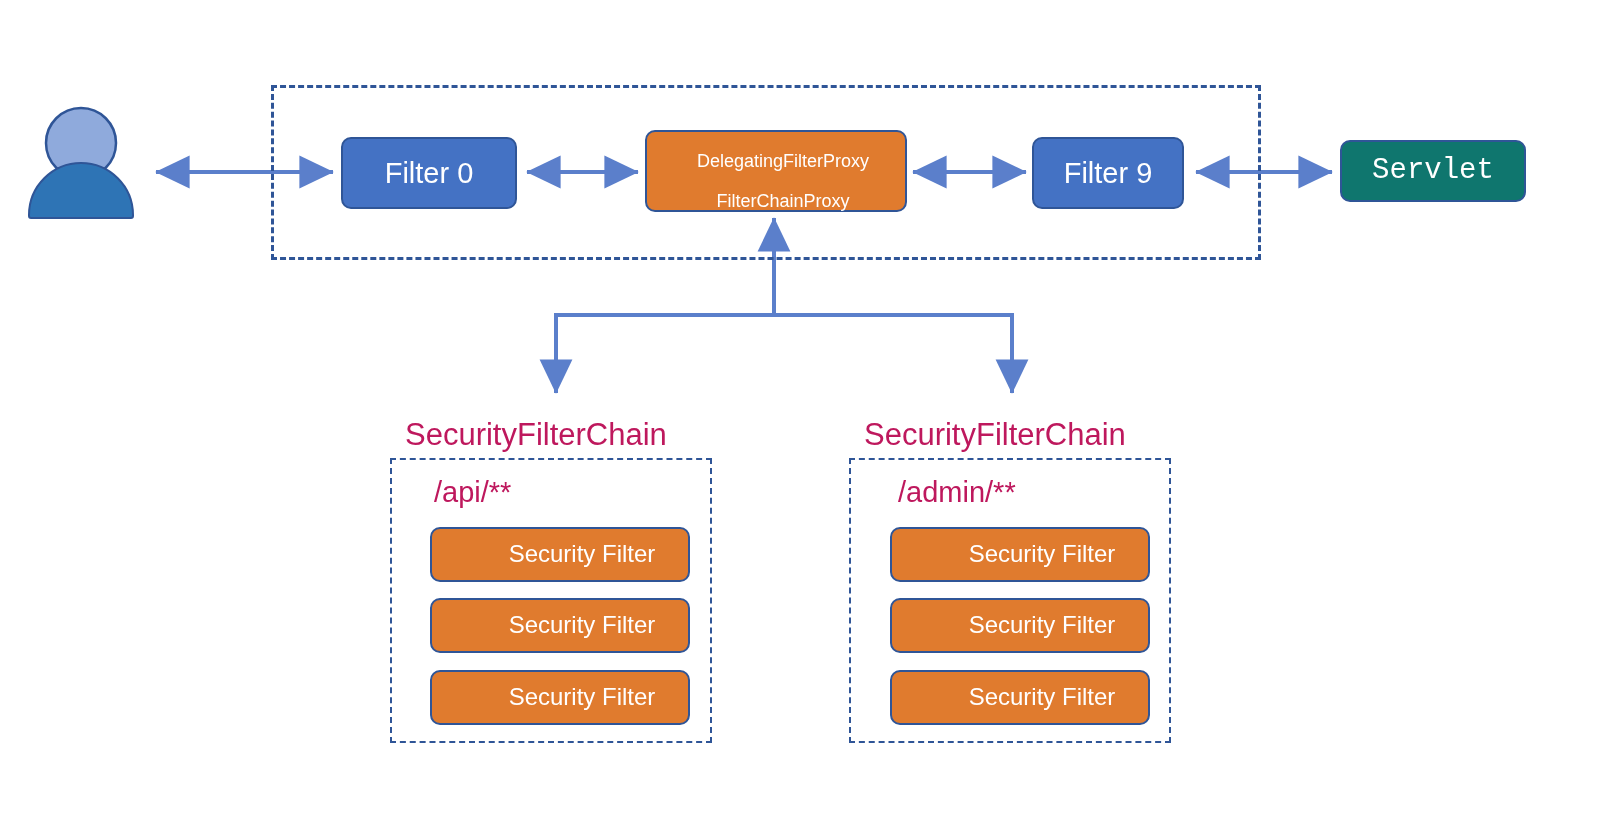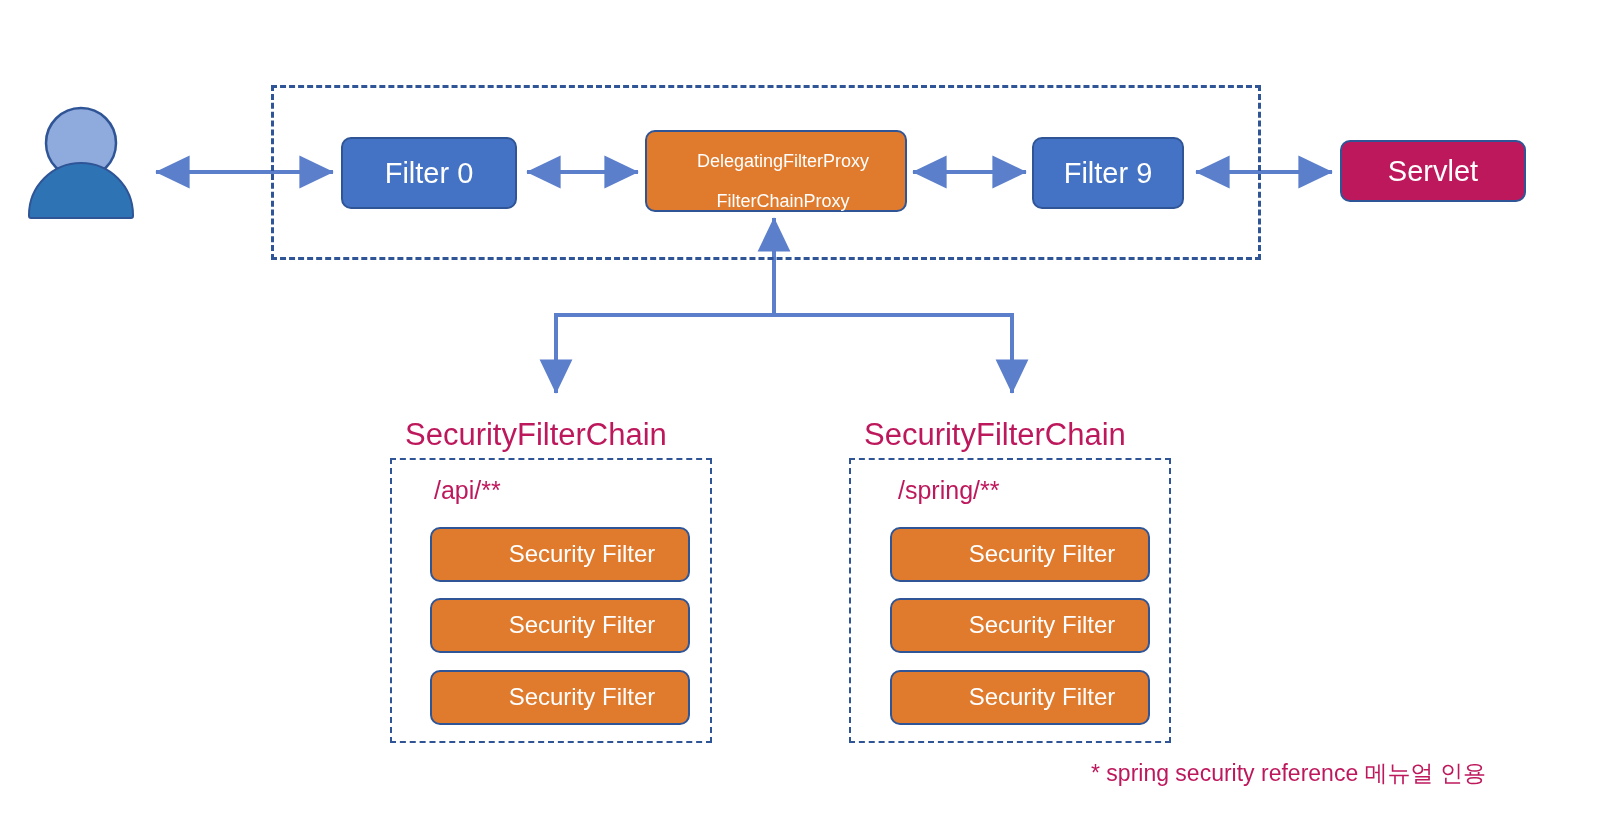--- a/index.html
+++ b/index.html
@@ -30,21 +30,21 @@
     text-align: center;
     color: #ffffff;
     border-radius: 10px;
     border: 2px solid #2F5597;
     line-height: 1.12;
     white-space: pre-line;
     user-select: none;
   }
   .node.blue   { background: #4472C4; }
   .node.orange { background: #E07B2E; }
-  .node.green  { background: #be185d; border-color: #2F5597; }
+  .node.green  { background: #0f766e; border-color: #2F5597; font-family: Liberation Mono, monospace; }
 
   .node-lg { font-size: 29px; }
   .node-sm { font-size: 18px; }
   .node-sf { font-size: 24px; padding-left: 44px; }
 
   
   .dashbox {
     position: absolute;
     box-sizing: border-box;
     border: 3px dashed #2F5597;
@@ -58,21 +58,21 @@
   }
 
   
   .label {
     position: absolute;
     color: #be185d;
     white-space: nowrap;
     user-select: none;
   }
   .chain-title { font-size: 31px; }
-  .path-label  { font-size: 25px; }
+  .path-label  { font-size: 29px; }
   .footnote    { font-size: 23px; }
 
   
   svg.overlay {
     position: absolute;
     left: 0; top: 0;
     width: 1602px;
     height: 834px;
     pointer-events: none;
   }
@@ -147,27 +147,26 @@
     <span>Security Filter</span>
   </div>
   <div class="node orange node-sf" style="left:430px; top:670px; width:260px; height:55px;">
     <span>Security Filter</span>
   </div>
 
   <div class="label chain-title" style="left:864px; top:417px;">SecurityFilterChain</div>
 
   <div class="dashbox-thin" style="left:849px; top:458px; width:322px; height:285px;"></div>
 
-  <div class="label path-label" style="left:898px; top:476px;">/spring/**</div>
+  <div class="label path-label" style="left:898px; top:476px;">/admin/**</div>
 
   <div class="node orange node-sf" style="left:890px; top:527px; width:260px; height:55px;">
     <span>Security Filter</span>
   </div>
   <div class="node orange node-sf" style="left:890px; top:598px; width:260px; height:55px;">
     <span>Security Filter</span>
   </div>
   <div class="node orange node-sf" style="left:890px; top:670px; width:260px; height:55px;">
     <span>Security Filter</span>
   </div>
 
-  <div class="label footnote" style="left:1091px; top:758px;">* spring security reference 메뉴얼 인용</div>
 
 </div>
 
 </body></html>

